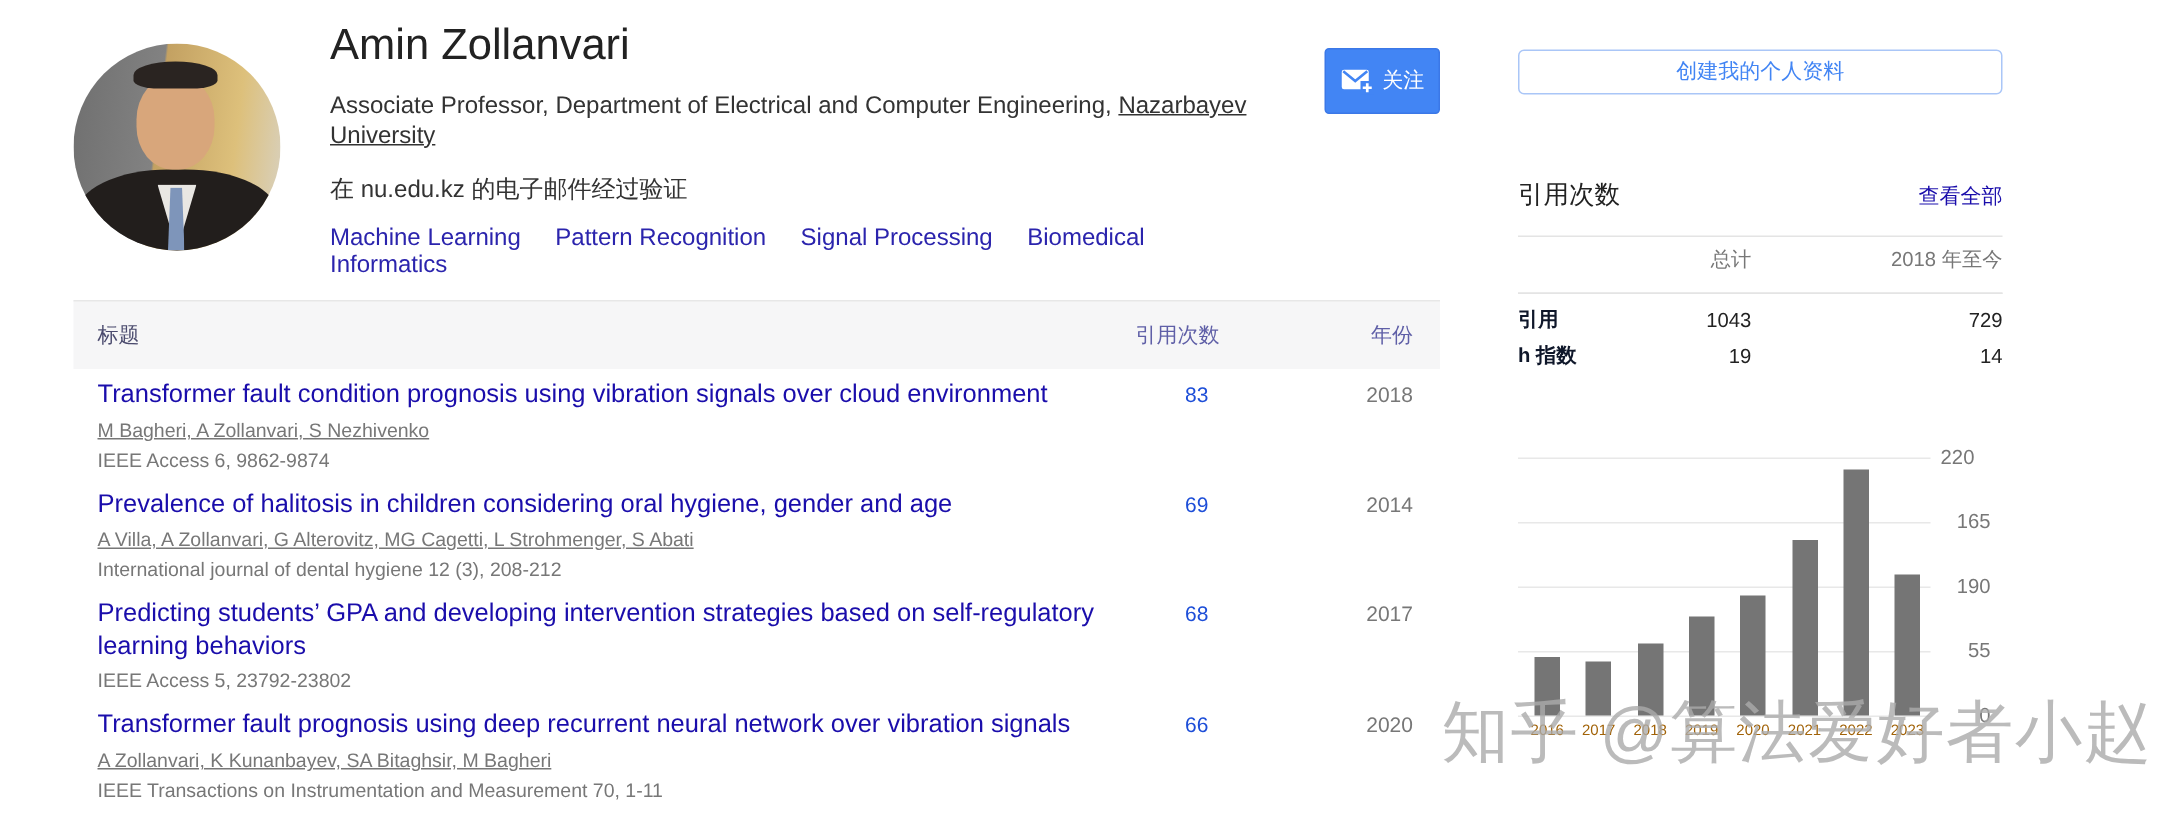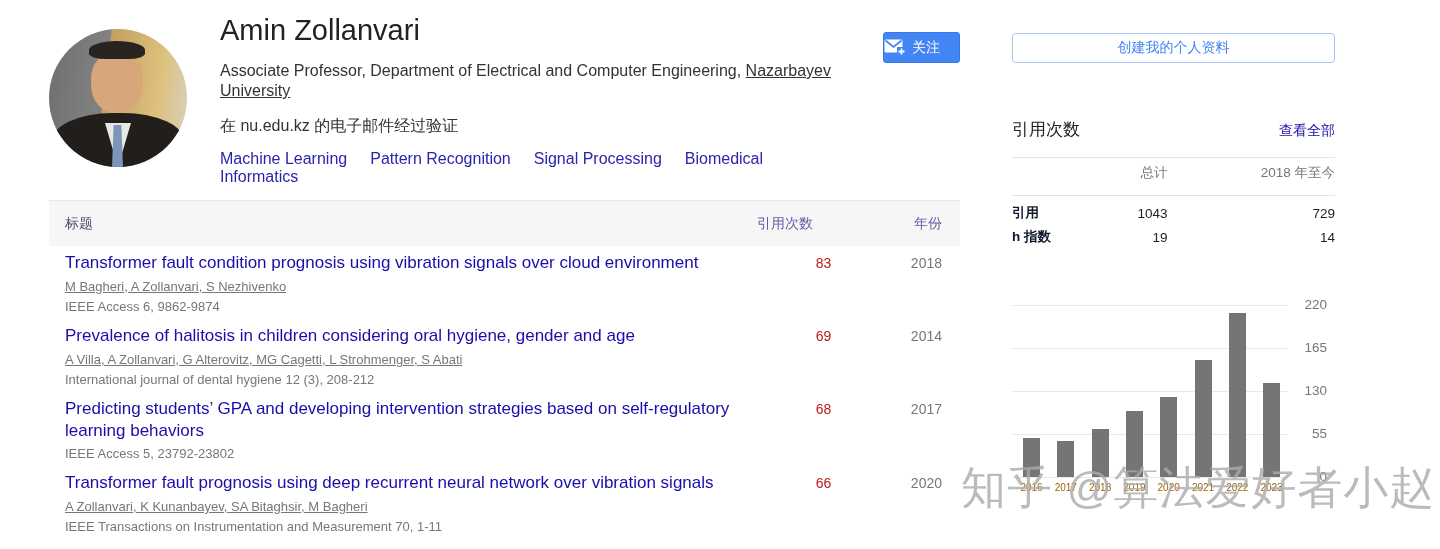--- a/index.html
+++ b/index.html
@@ -27,38 +27,38 @@
     background:#2a2421; border-radius:50% 50% 30% 30%; }
 
   .profile-info { position:absolute; left:220px; top:14px; width:640px; }
   .name { font-size:29px; font-weight:400; color:#222; margin:0 0 14px 0; }
   .affiliation { font-size:16px; line-height:20px; color:#333; width:628px; }
   .affiliation a { color:#333; text-decoration:underline; }
   .verified { font-size:16px; color:#333; margin-top:15px; }
   .interests { margin-top:13px; font-size:16px; }
   .interests a { color:#2b24ad; margin-right:23px; }
 
-  .follow-btn { position:absolute; left:883px; top:32px; width:77px; height:31px;
+  .follow-btn { position:absolute; left:883px; top:32px; width:77px; height:44px;
     background:#4285f4; border:1px solid #3b78e7; border-radius:3px; color:#fff;
-    font-size:14px; display:flex; align-items:center; gap:6px;
+    font-size:14px; display:flex; align-items:center; justify-content:center; gap:6px;
     padding:0; cursor:pointer; }
 
   
   .pub-table { position:absolute; left:49px; top:200px; width:911px; }
   .pub-head { height:46px; background:#f6f6f7; border-top:1px solid #e7e7e7;
     display:flex; align-items:center; font-size:14px; padding:0 18px 0 16px;gap:44px; }
   .ph-title { flex:1; color:#4b4b6e; }
   .ph-cited { width:67px; text-align:right; color:#5f5fa7; }
   .ph-year { width:85px; text-align:right; color:#5f5fa7; }
   .pub-row { display:flex; padding:6px 18px 4px 16px; }
   .pub-main { flex:1; min-width:0; padding-right:18px; }
   .pub-title { font-size:17px; line-height:22px; color:#1a0dab; display:block; max-width:700px; }
   .pub-authors { font-size:13px; line-height:17px; color:#777; margin-top:4px;text-decoration:underline; }
   .pub-venue { font-size:13px; line-height:17px; color:#777; margin-top:3px; }
-  .pub-cited { width:67px; text-align:center; font-size:14px; color:#b91c1c; padding-top:3px; }
+  .pub-cited { width:67px; text-align:left; font-size:14px; color:#1d4ed8; padding-top:3px; }
   .pub-year { width:85px; text-align:right; font-size:14px; color:#777; padding-top:3px; }
 
   
   .sidebar { position:absolute; left:1012px; top:33px; width:323px; }
   .create-btn { width:100%; height:30px; background:#fff; border:1px solid #aac6f7;
     border-radius:4px; color:#4285f4; font-size:14px; display:flex; align-items:center;
     justify-content:center; cursor:pointer; }
   .cited-hdr { margin-top:55px; display:flex; justify-content:space-between;
     align-items:baseline; padding-bottom:16px; border-bottom:1px solid #e4e4e4; }
   .cited-title { font-size:17px; color:#222; }
@@ -207,23 +207,23 @@
       <div class="bar" style="left: 45.3px; height: 35.9636px; background: rgb(117, 117, 117);"></div>
       <div class="bar" style="left: 79.6px; height: 48.4727px; background: rgb(117, 117, 117);"></div>
       <div class="bar" style="left: 113.9px; height: 66.4545px; background: rgb(117, 117, 117);"></div>
       <div class="bar" style="left: 148.2px; height: 79.7455px; background: rgb(117, 117, 117);"></div>
       <div class="bar" style="left: 182.5px; height: 117.273px; background: rgb(117, 117, 117);"></div>
       <div class="bar" style="left: 216.8px; height: 164.182px; background: rgb(117, 117, 117);"></div>
       <div class="bar" style="left: 251.1px; height: 93.8182px; background: rgb(117, 117, 117);"></div>
     </div>
 <div class="ytick" style="top: 164px;">0</div>
     <div class="ytick" style="top: 121px;">55</div>
-    <div class="ytick" style="top: 78px;">130</div>
+    <div class="ytick" style="top: 78px;">190</div>
     <div class="ytick" style="top: 35px;">165</div>
-    <div class="ytick" style="top: -8px;">220</div>
+    <div class="ytick" style="top: -8px; text-align: center;">220</div>
     <div class="xtick" style="left: -1.5px;">2016</div>
     <div class="xtick" style="left: 32.8px;">2017</div>
     <div class="xtick" style="left: 67.1px;">2018</div>
     <div class="xtick" style="left: 101.4px;">2019</div>
     <div class="xtick" style="left: 135.7px;">2020</div>
     <div class="xtick" style="left: 170px;">2021</div>
     <div class="xtick" style="left: 204.3px;">2022</div>
     <div class="xtick" style="left: 238.6px;">2023</div>
   </div>
 

